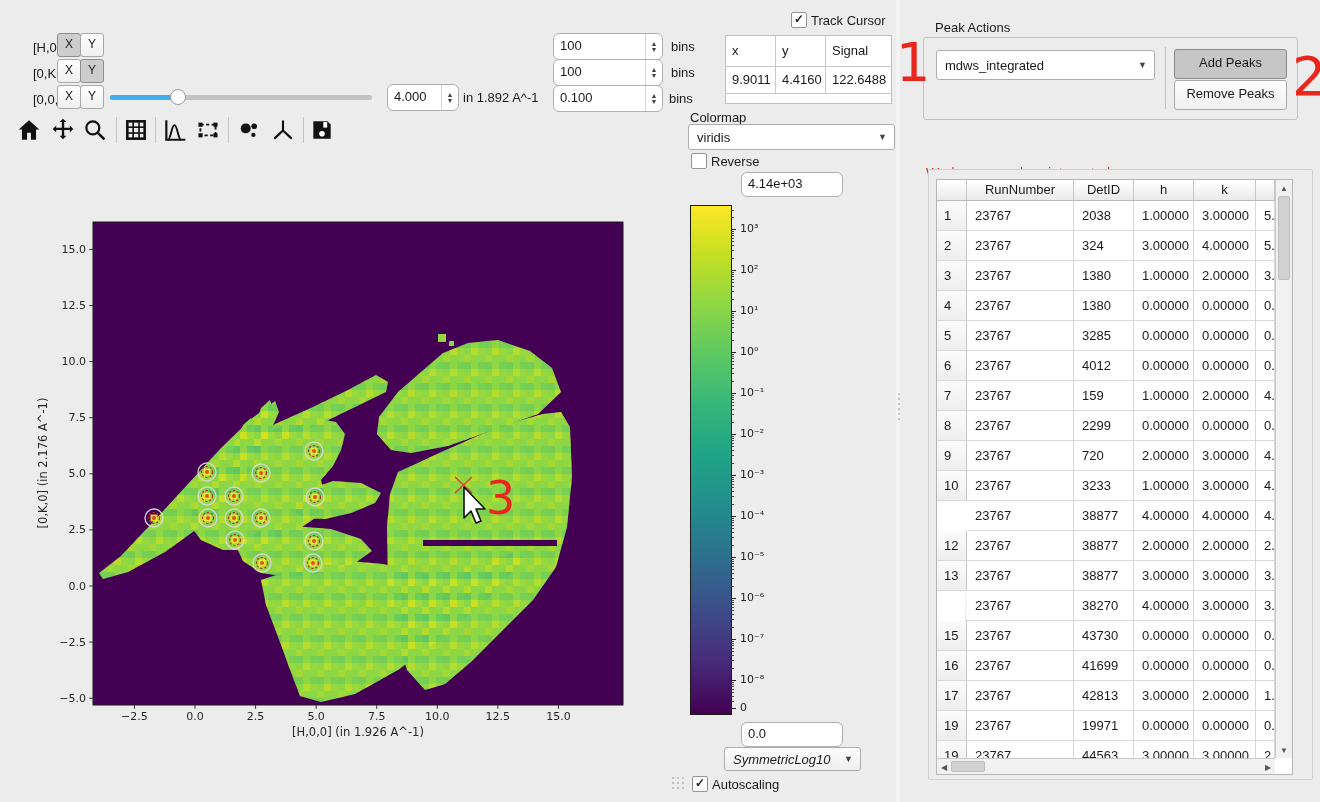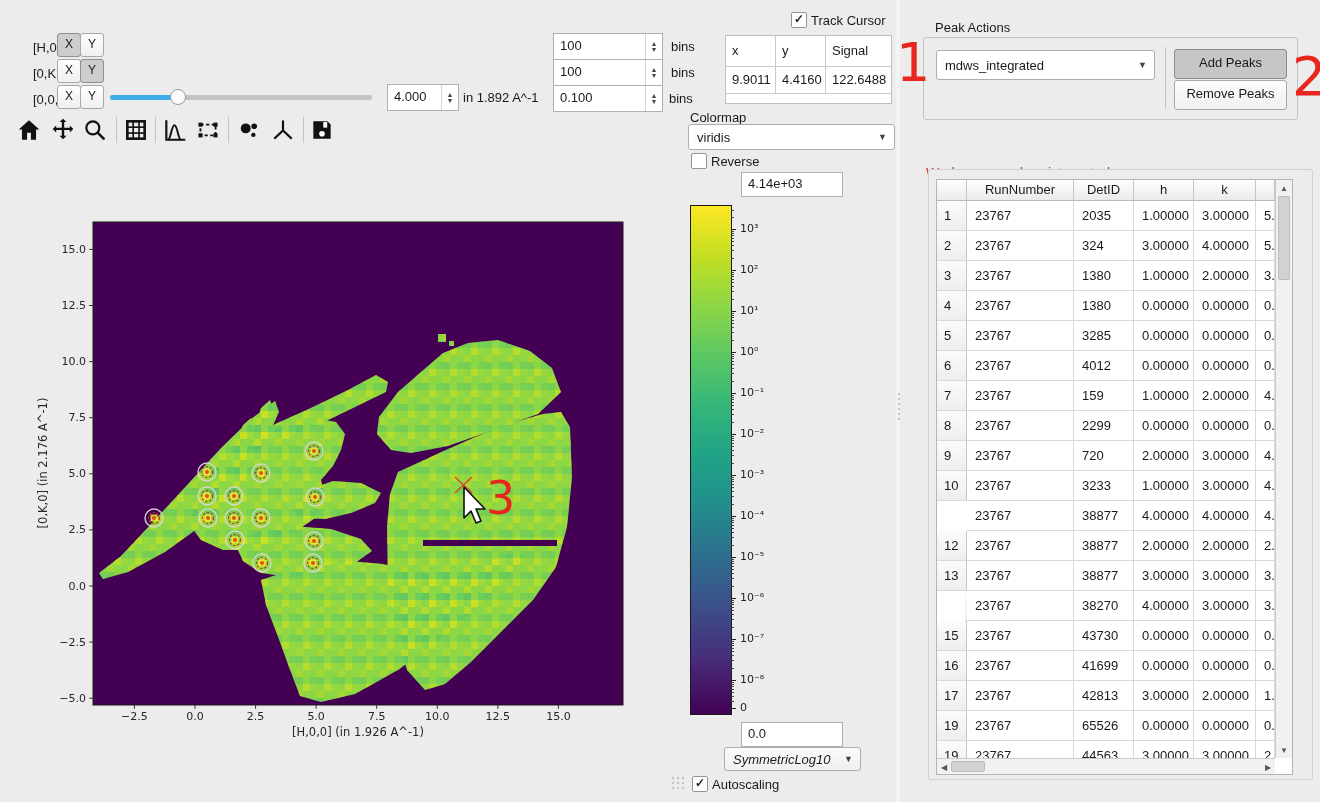--- a/index.html
+++ b/index.html
@@ -6,21 +6,21 @@
   body{width:1320px;height:802px;background:#ececec;position:relative;overflow:hidden;
        font-family:"Liberation Sans",sans-serif;font-size:13px;color:#1a1a1a;}
   .abs{position:absolute;}
   
   .xybtn{position:absolute;width:22px;height:22px;border:1px solid #a8a8a8;border-radius:3px;
          background:linear-gradient(#fdfdfd,#f0f0f0);text-align:center;line-height:21px;font-size:12px;}
   .xybtn.active{background:#cdcdcd;border-color:#8f8f8f;}
   .btn{position:absolute;border:1px solid #a8a8a8;border-radius:3px;
        background:linear-gradient(#fdfdfd,#f0f0f0);text-align:center;font-size:13px;line-height:26px;}
   .btn.pressed{background:#c6c6c6;border-color:#8a8a8a;}
-  .spin{position:absolute;background:#fff;border:1px solid #b0b0b0;border-radius:0;}
+  .spin{position:absolute;background:#fff;border:1px solid #b0b0b0;border-radius:6px;}
   .spin .val{position:absolute;left:6px;top:4px;font-size:13px;}
   .spin .arrows{position:absolute;right:0;top:0;bottom:0;width:16px;border-left:1px solid #d6d6d6;
                 display:flex;flex-direction:column;align-items:center;justify-content:center;
                 font-size:7px;color:#444;line-height:6px;}
   .combo{position:absolute;background:#fff;border:1px solid #adadad;border-radius:3px;}
   .combo .val{position:absolute;left:8px;top:50%;transform:translateY(-50%);font-size:13px;}
   .combo .arr{position:absolute;right:7px;top:50%;transform:translateY(-50%);font-size:9px;color:#444;}
   .combo.gray{background:linear-gradient(#fbfbfb,#efefef);font-style:italic;}
   .chk{position:absolute;width:14px;height:14px;background:#fff;border:1px solid #949494;border-radius:2px;
        font-size:12px;line-height:13px;text-align:center;color:#222;font-weight:bold;}
@@ -548,21 +548,21 @@
       <div class="hcell" style="left: 0px; top: 0px; width: 30px;"></div>
       <div class="hcell" style="left: 30px; top: 0px; width: 107px;">RunNumber</div>
       <div class="hcell" style="left: 137px; top: 0px; width: 60px;">DetID</div>
       <div class="hcell" style="left: 197px; top: 0px; width: 60px;">h</div>
       <div class="hcell" style="left: 257px; top: 0px; width: 62px;">k</div>
       <div class="hcell" style="left: 319px; top: 0px; width: 19px;"></div>
     </div>
   <div id="wt-rows" class="abs" style="left:0;top:21px;width:338px;height:557px;overflow:hidden;">
       <div class="tcell idx" style="left: 0px; top: 0px; width: 30px;">1</div>
       <div class="tcell" style="left: 30px; top: 0px; width: 107px;">23767</div>
-      <div class="tcell" style="left: 137px; top: 0px; width: 60px;">2035</div>
+      <div class="tcell" style="left: 137px; top: 0px; width: 60px;">2038</div>
       <div class="tcell" style="left: 197px; top: 0px; width: 60px;">1.00000</div>
       <div class="tcell" style="left: 257px; top: 0px; width: 62px;">3.00000</div>
       <div class="tcell" style="left: 319px; top: 0px; width: 19px;">5.0</div>
       <div class="tcell idx" style="left: 0px; top: 30px; width: 30px;">2</div>
       <div class="tcell" style="left: 30px; top: 30px; width: 107px;">23767</div>
       <div class="tcell" style="left: 137px; top: 30px; width: 60px;">324</div>
       <div class="tcell" style="left: 197px; top: 30px; width: 60px;">3.00000</div>
       <div class="tcell" style="left: 257px; top: 30px; width: 62px;">4.00000</div>
       <div class="tcell" style="left: 319px; top: 30px; width: 19px;">5.0</div>
       <div class="tcell idx" style="left: 0px; top: 60px; width: 30px;">3</div>
@@ -650,21 +650,21 @@
       <div class="tcell" style="left: 257px; top: 450px; width: 62px;">0.00000</div>
       <div class="tcell" style="left: 319px; top: 450px; width: 19px;">0.0</div>
       <div class="tcell idx" style="left: 0px; top: 480px; width: 30px;">17</div>
       <div class="tcell" style="left: 30px; top: 480px; width: 107px;">23767</div>
       <div class="tcell" style="left: 137px; top: 480px; width: 60px;">42813</div>
       <div class="tcell" style="left: 197px; top: 480px; width: 60px;">3.00000</div>
       <div class="tcell" style="left: 257px; top: 480px; width: 62px;">2.00000</div>
       <div class="tcell" style="left: 319px; top: 480px; width: 19px;">1.0</div>
       <div class="tcell idx" style="left: 0px; top: 510px; width: 30px;">19</div>
       <div class="tcell" style="left: 30px; top: 510px; width: 107px;">23767</div>
-      <div class="tcell" style="left: 137px; top: 510px; width: 60px;">65526</div>
+      <div class="tcell" style="left: 137px; top: 510px; width: 60px;">19971</div>
       <div class="tcell" style="left: 197px; top: 510px; width: 60px;">0.00000</div>
       <div class="tcell" style="left: 257px; top: 510px; width: 62px;">0.00000</div>
       <div class="tcell" style="left: 319px; top: 510px; width: 19px;">0.0</div>
       <div class="tcell idx" style="left: 0px; top: 540px; width: 30px;">19</div>
       <div class="tcell" style="left: 30px; top: 540px; width: 107px;">23767</div>
       <div class="tcell" style="left: 137px; top: 540px; width: 60px;">44563</div>
       <div class="tcell" style="left: 197px; top: 540px; width: 60px;">3.00000</div>
       <div class="tcell" style="left: 257px; top: 540px; width: 62px;">3.00000</div>
       <div class="tcell" style="left: 319px; top: 540px; width: 19px;">2.0</div>
     </div>

